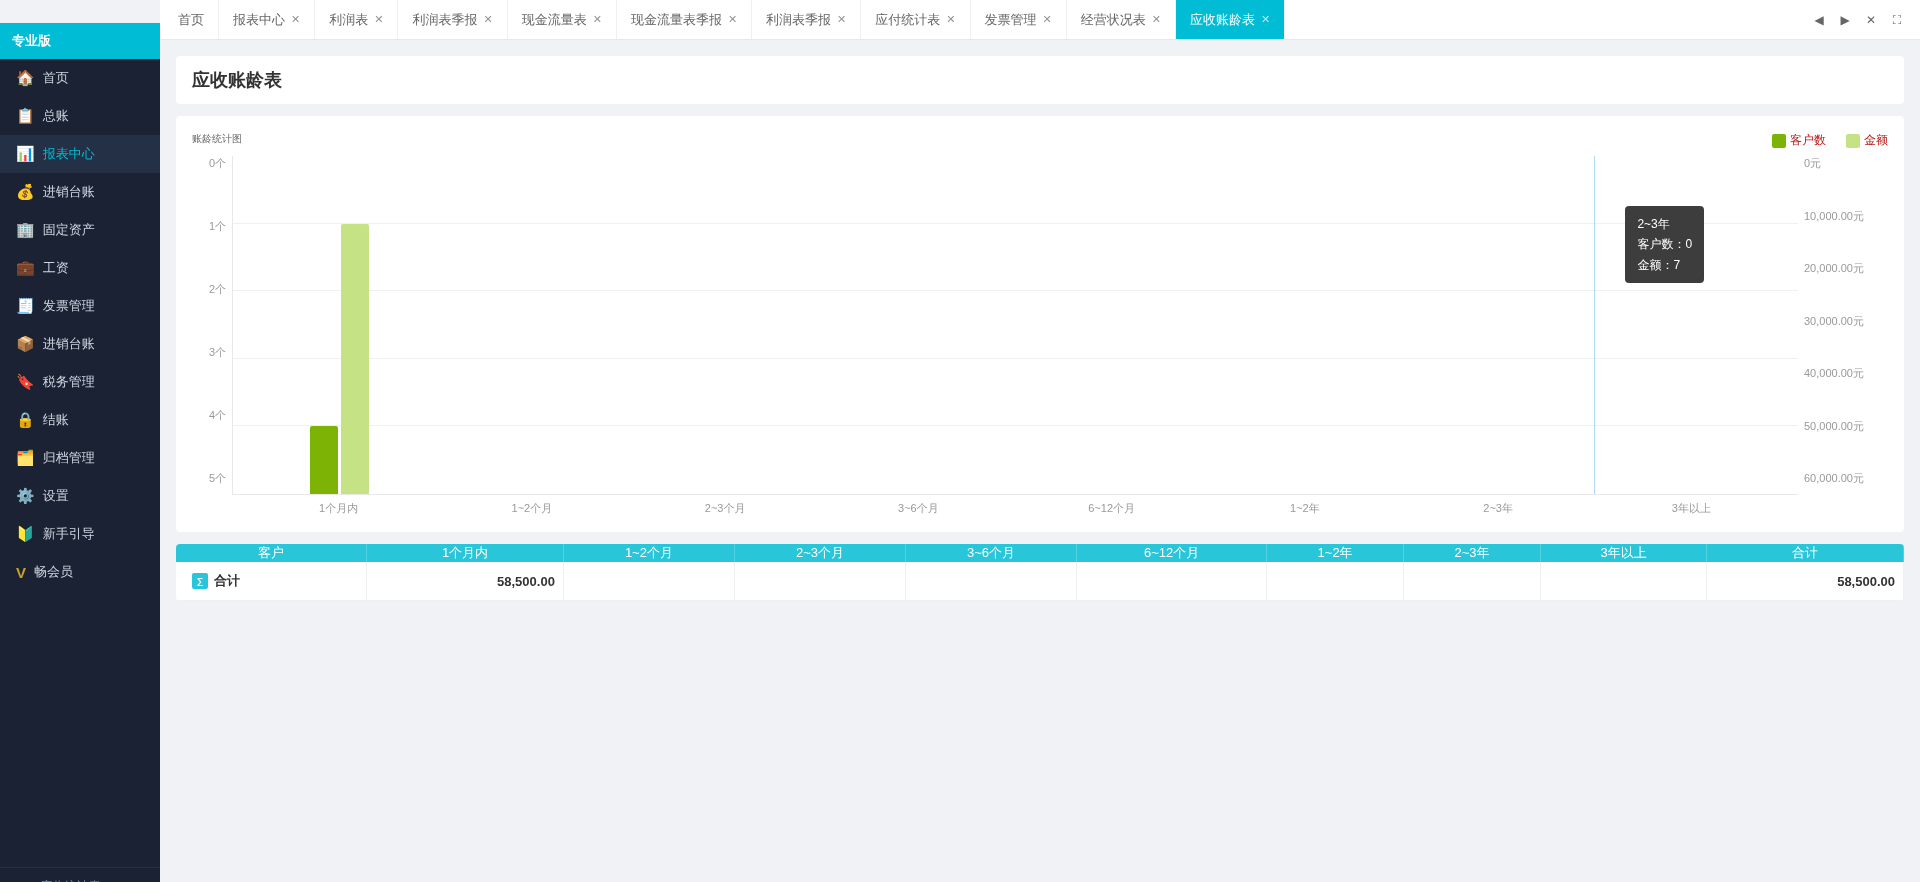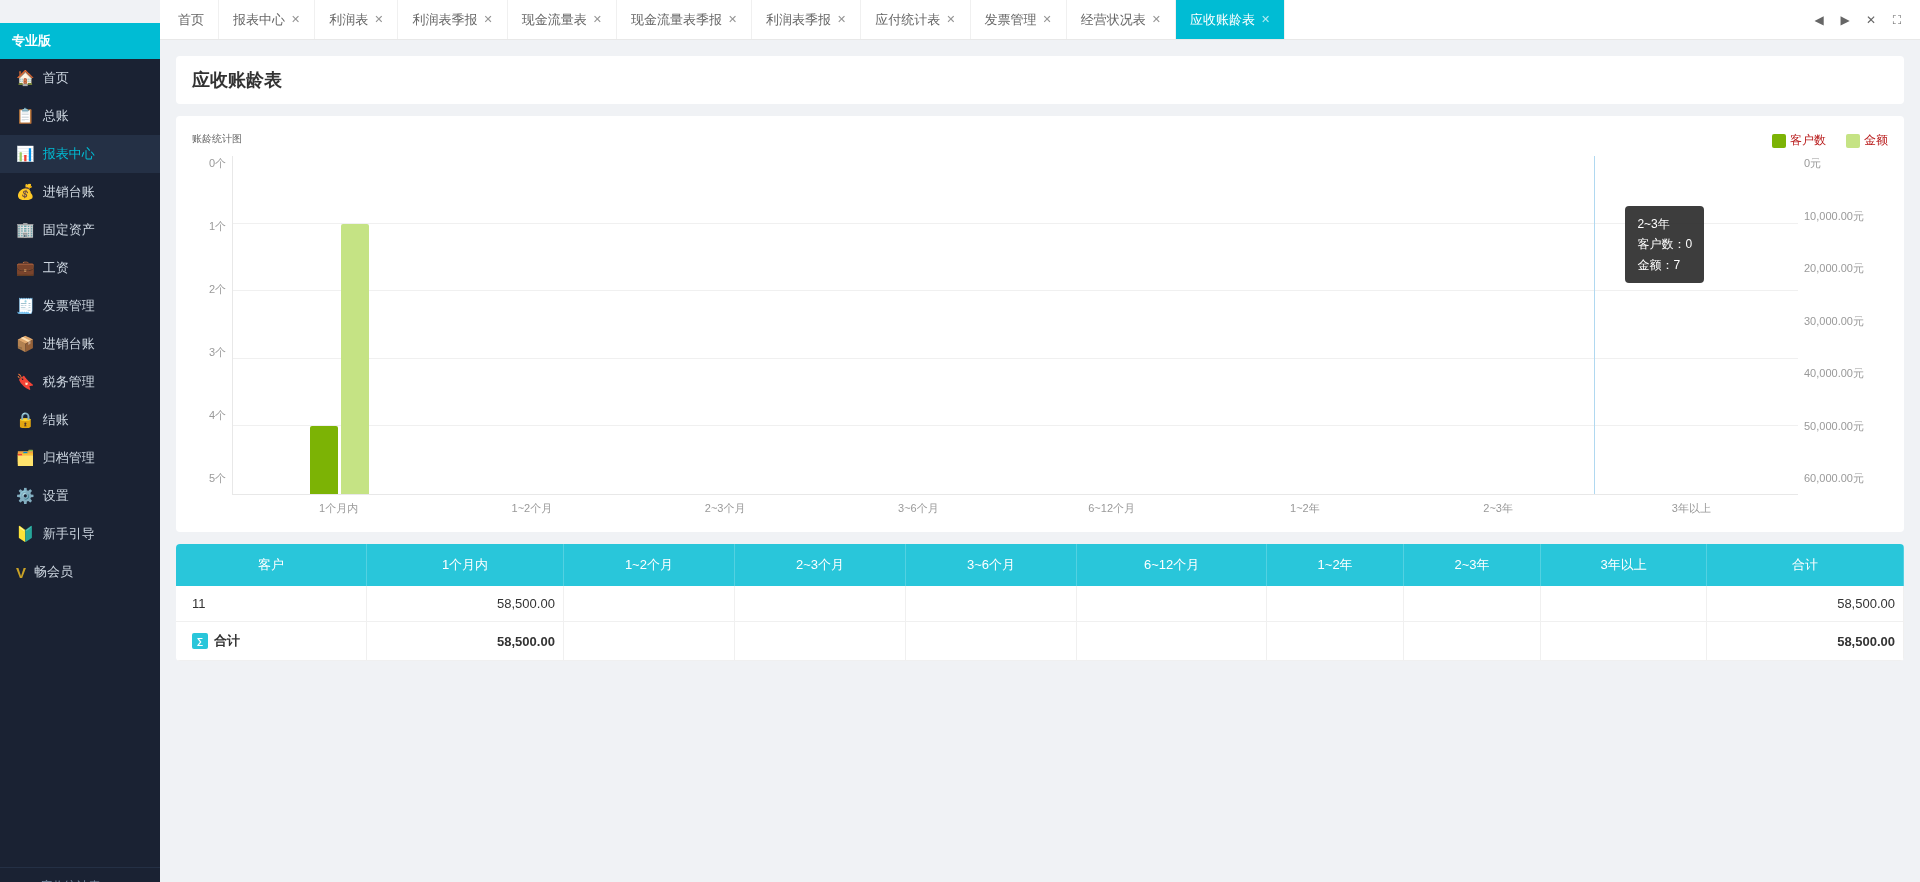--- a/index.html
+++ b/index.html
@@ -303,21 +303,21 @@
     }
     .data-table {
       width: 100%;
       border-collapse: collapse;
     }
     .data-table thead tr {
       background: #29c6da;
       color: white;
     }
     .data-table th {
-      padding: 12px 8px;
+      padding: 0 8px;
       text-align: center;
       font-weight: normal;
       font-size: 13px;
       border-right: 1px solid rgba(255,255,255,0.2);
     }
     .data-table th:first-child { text-align: center; }
     .data-table td {
       padding: 10px 8px;
       text-align: right;
       font-size: 13px;
@@ -562,32 +562,20 @@
             <th>2~3个月</th>
             <th>3~6个月</th>
             <th>6~12个月</th>
             <th>1~2年</th>
             <th>2~3年</th>
             <th>3年以上</th>
             <th>合计</th>
           </tr>
         </thead>
         <tbody>
-          <tr class="table-row">
-            <td>11</td>
-            <td>58,500.00</td>
-            <td></td>
-            <td></td>
-            <td></td>
-            <td></td>
-            <td></td>
-            <td></td>
-            <td></td>
-            <td>58,500.00</td>
-          </tr>
           <tr class="total-row">
             <td>
               <div class="total-label">
                 <span class="total-icon">∑</span>
                 <span>合计</span>
               </div>
             </td>
             <td>58,500.00</td>
             <td></td>
             <td></td>

